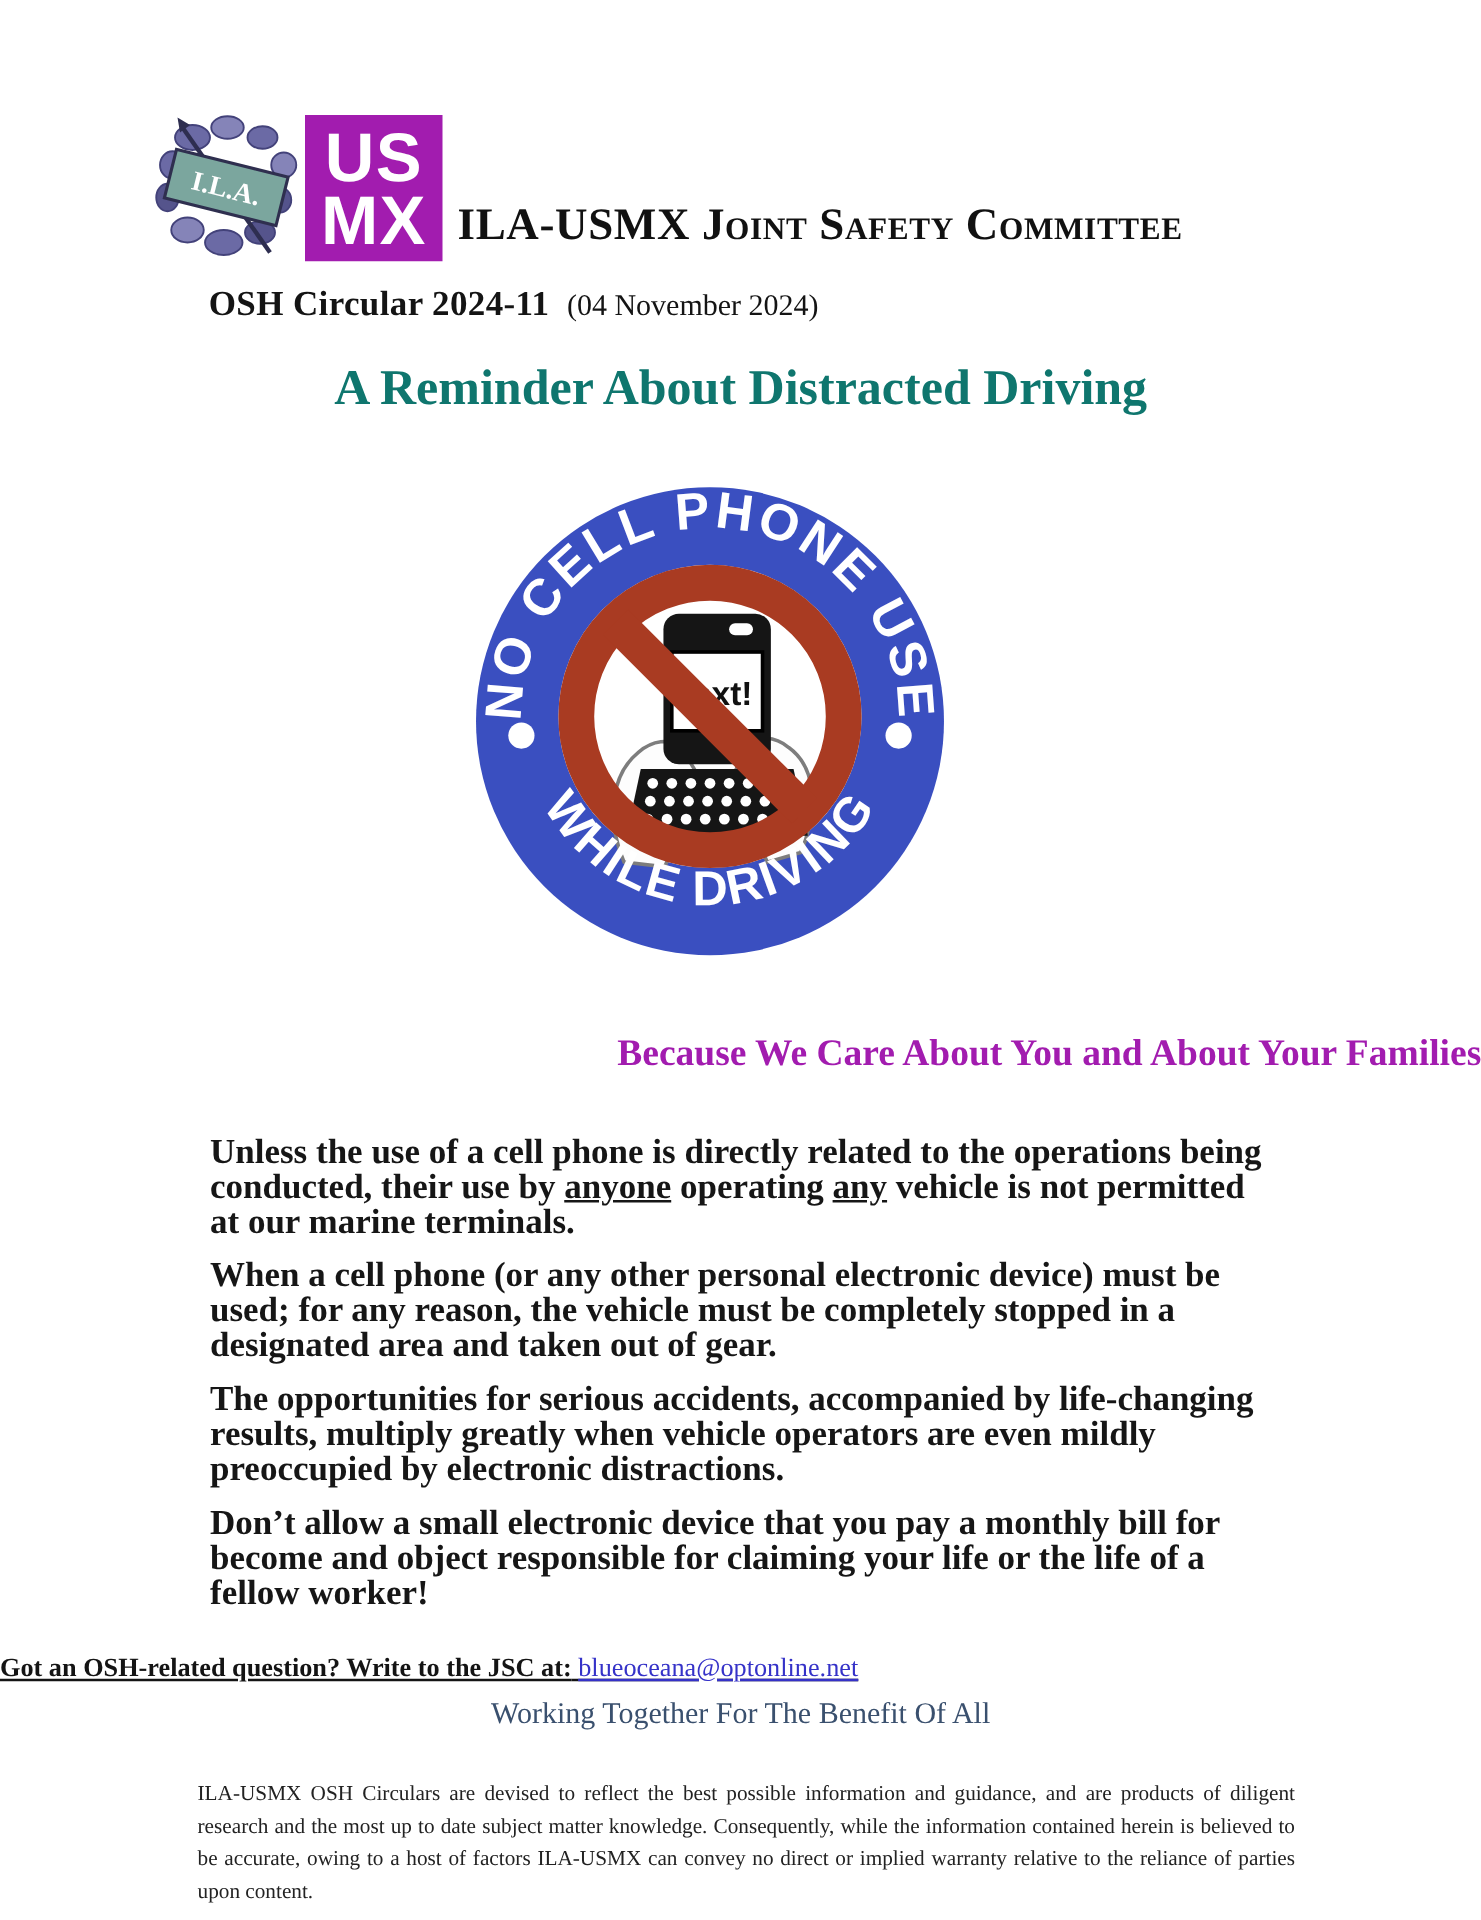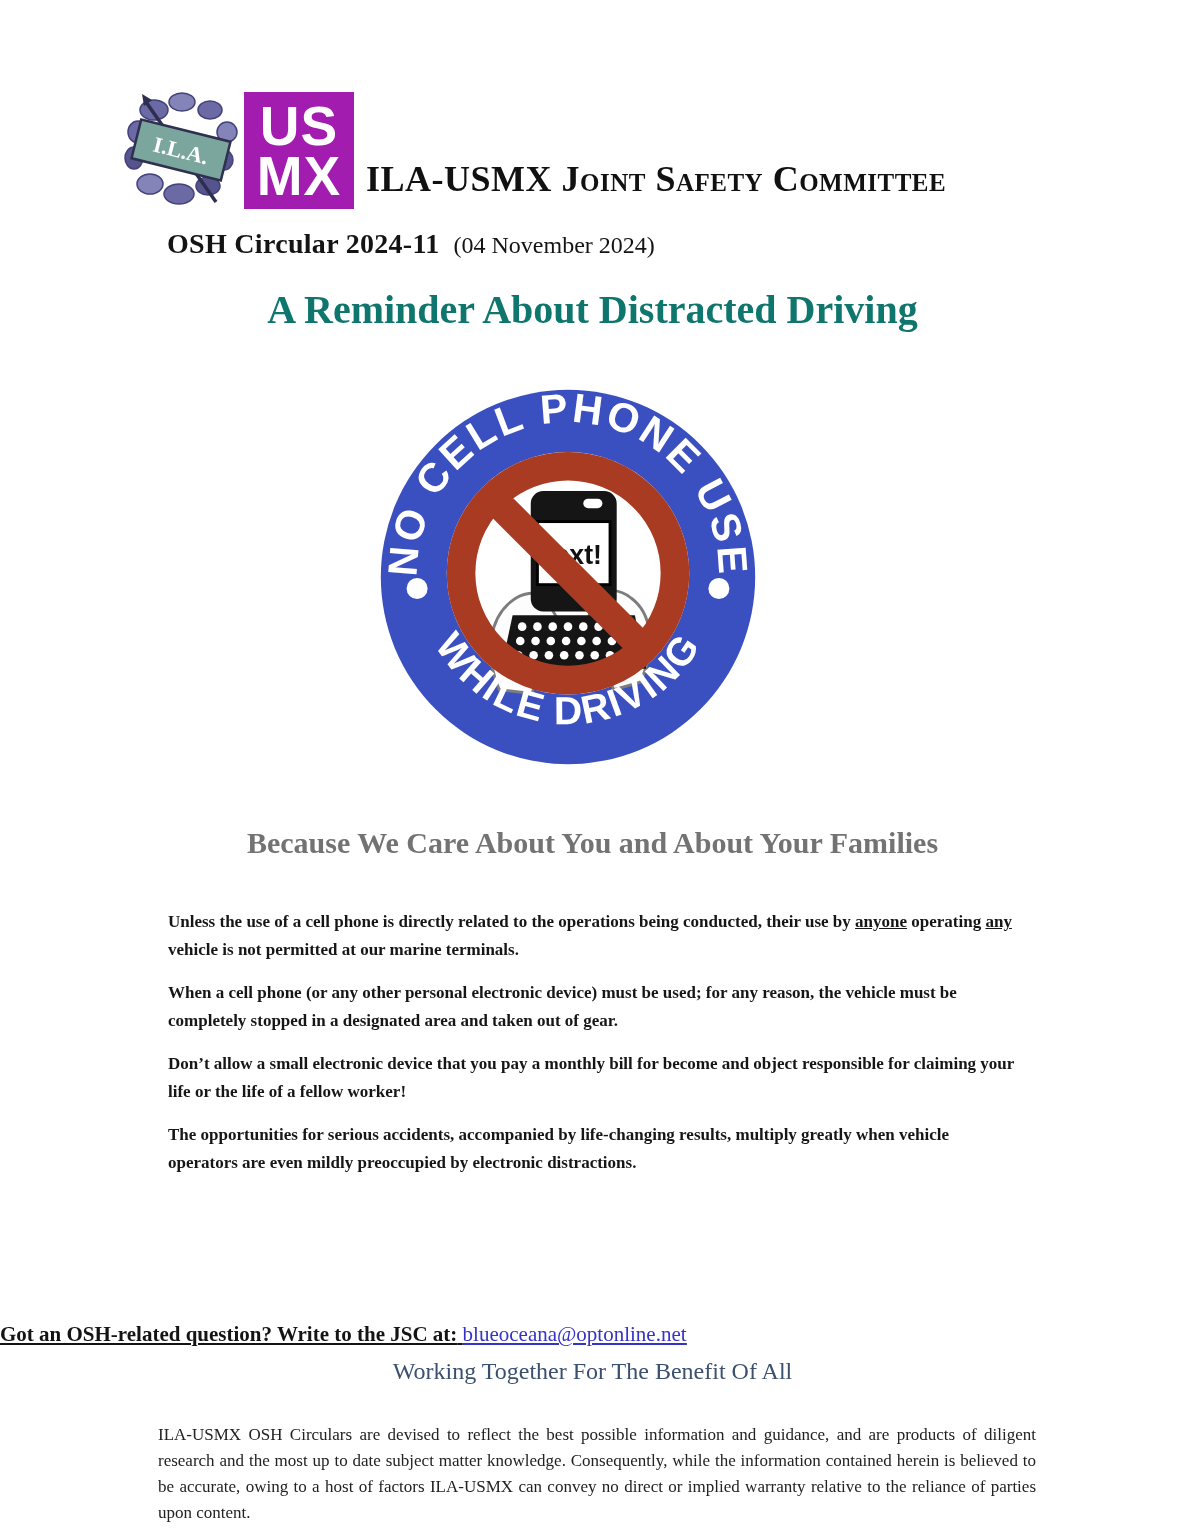--- a/index.html
+++ b/index.html
@@ -63,31 +63,31 @@
   }
   .screen-label {
     font-family: "Liberation Sans", sans-serif;
     font-weight: bold;
     fill: #111111;
   }
 
   
   .subheading {
     position: absolute; left: 0; top: 826px; width: 100%;
-    text-align: center;
+    text-align: right;
     font-weight: bold;
     font-size: 30px;
-    color: #737373;
+    color: #a21caf;
   }
 
   
   .body-text {
     position: absolute; left: 168px; top: 908px; width: 852px;
     font-weight: bold;
-    font-size: 17px;
+    font-size: 28px;
     line-height: 28px;
     color: #161616;
   }
   .body-text p { margin: 0 0 15px 0; }
   .u { text-decoration: underline; }
 
   
   .question-line {
     position: absolute; left: 0; top: 1322px; width: 100%;
     text-align: left;
@@ -229,22 +229,22 @@
         <textPath href="#arcBottom" startOffset="50%" text-anchor="middle">WHILE DRIVING</textPath>
       </text>
     </svg>
   </div>
 
   <div class="subheading">Because We Care About You and About Your Families</div>
 
   <div class="body-text">
     <p><span>Unless the use of a cell phone is directly related to the operations being conducted, their use by </span><span class="u">anyone</span><span> operating </span><span class="u">any</span><span> vehicle is not permitted at our marine terminals.</span></p>
     <p>When a cell phone (or any other personal electronic device) must be used; for any reason, the vehicle must be completely stopped in a designated area and taken out of gear.</p>
+    <p>The opportunities for serious accidents, accompanied by life-changing results, multiply greatly when vehicle operators are even mildly preoccupied by electronic distractions.</p>
     <p>Don’t allow a small electronic device that you pay a monthly bill for become and object responsible for claiming your life or the life of a fellow worker!</p>
-    <p>The opportunities for serious accidents, accompanied by life-changing results, multiply greatly when vehicle operators are even mildly preoccupied by electronic distractions.</p>
   </div>
 
   <div class="question-line">
     <span>Got an OSH-related question? Write to the JSC at:</span>
     <span class="email-link">blueoceana@optonline.net</span>
   </div>
 
   <div class="tagline">Working Together For The Benefit Of All</div>
 
   <div class="disclaimer">ILA-USMX OSH Circulars are devised to reflect the best possible information and guidance, and are products of diligent research and the most up to date subject matter knowledge. Consequently, while the information contained herein is believed to be accurate, owing to a host of factors ILA-USMX can convey no direct or implied warranty relative to the reliance of parties upon content.</div>

